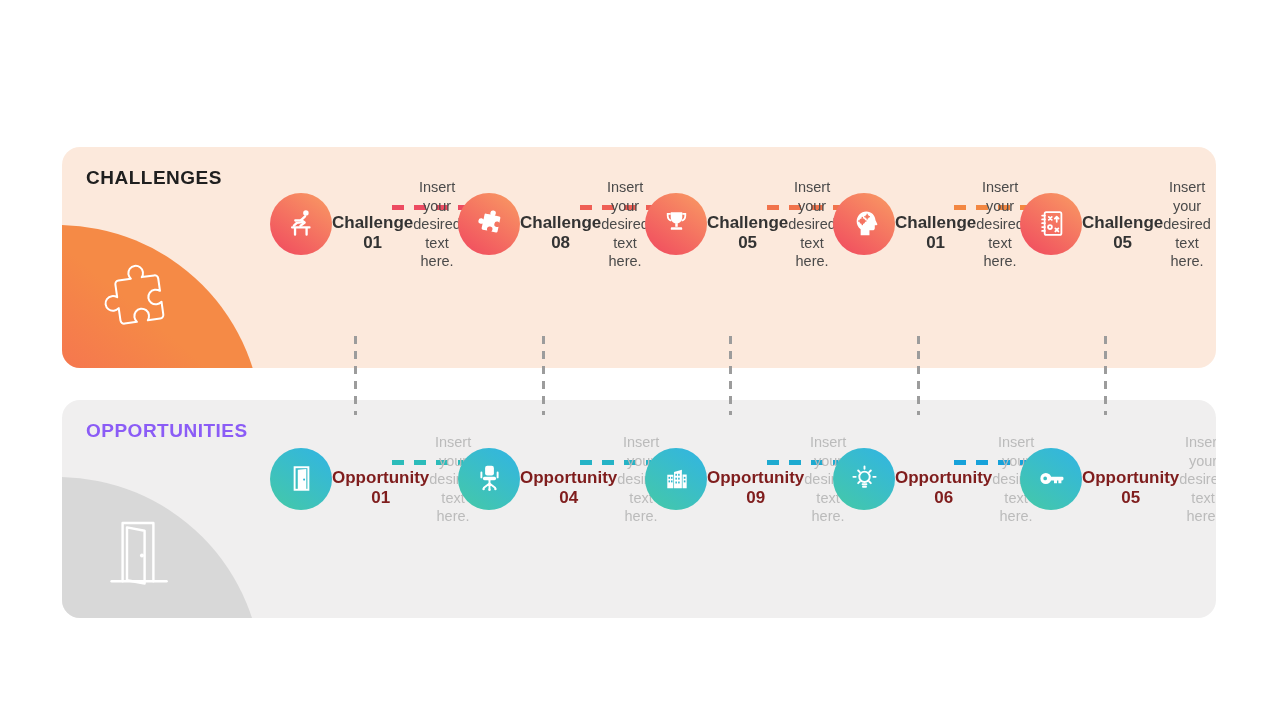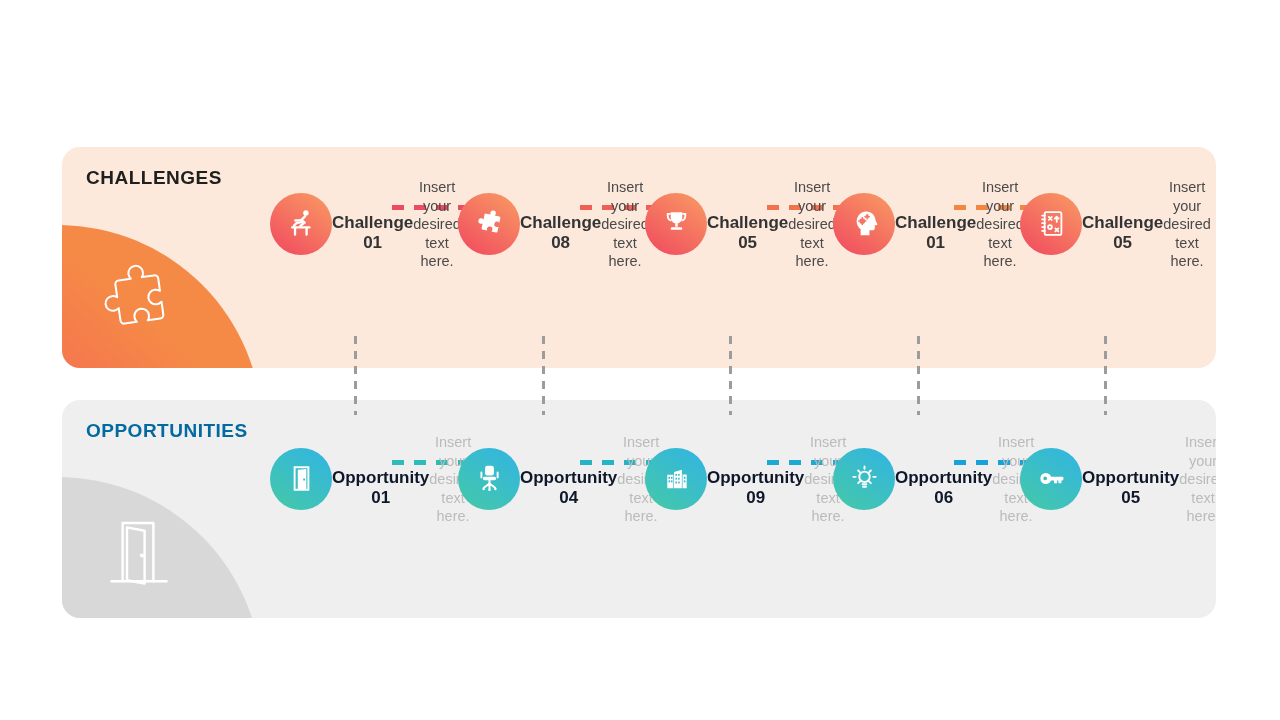--- a/index.html
+++ b/index.html
@@ -11,38 +11,38 @@
     position:absolute;left:63px;top:44px;font-size:39px;font-weight:400;
     color:#3d3d3d;letter-spacing:-0.8px;white-space:nowrap;
   }
   .band{position:absolute;left:62px;width:1154px;border-radius:18px;overflow:hidden;}
   .band.challenges{top:147px;height:221px;background:#fce9dc;}
   .band.opportunities{top:400px;height:218px;background:#f0efef;}
   .band-heading{
     position:absolute;left:24px;top:20px;font-size:19px;font-weight:700;letter-spacing:0.5px;
   }
   .band.challenges .band-heading{color:#1f1f1f;}
-  .band.opportunities .band-heading{color:#0369a1;}
+  .band.opportunities .band-heading{color:#8b5cf6;}
   .deco-circle{position:absolute;width:408px;height:408px;border-radius:50%;left:-208px;}
   .band.challenges .deco-circle{top:78px;background:linear-gradient(40deg,#f6386b 5%,#f58a46 75%);}
   .band.opportunities .deco-circle{top:77px;background:#d8d8d8;}
   .side-icon{position:absolute;left:30px;top:111px;width:88px;height:88px;}
   .item{position:absolute;width:170px;display:flex;flex-direction:row;align-items:center;text-align:center;}
   .band.challenges .item{top:30px;}
   .band.opportunities .item{top:32px;}
   .bubble{
     width:62px;height:62px;border-radius:50%;display:flex;align-items:center;justify-content:center;
     flex:0 0 auto;
   }
   .band.challenges .bubble{background:linear-gradient(215deg,#f99c63 0%,#f0485f 100%);}
   .band.opportunities .bubble{background:linear-gradient(215deg,#31b4e4 0%,#45c9a6 100%);}
   .bubble svg{width:33px;height:33px;display:block;}
   .item-title{margin-top:19px;font-size:17px;font-weight:700;}
   .band.challenges .item-title{color:#333333;}
-  .band.opportunities .item-title{color:#0f172a;}
+  .band.opportunities .item-title{color:#7f1d1d;}
   .item-desc{margin-top:1px;font-size:14.5px;line-height:1.28;width:150px;}
   .band.challenges .item-desc{color:#4a4a4a;}
   .band.opportunities .item-desc{color:#bbbbbb;}
   .hdash{position:absolute;height:5px;width:114px;}
   .band.challenges .hdash{top:58px;}
   .band.opportunities .hdash{top:60px;}
   .hdash.c1{left:330px;background:repeating-linear-gradient(90deg,#ed4b61 0 12px,transparent 12px 22px);}
   .hdash.c2{left:518px;background:repeating-linear-gradient(90deg,#ef5f55 0 12px,transparent 12px 22px);}
   .hdash.c3{left:705px;background:repeating-linear-gradient(90deg,#f1734b 0 12px,transparent 12px 22px);}
   .hdash.c4{left:892px;background:repeating-linear-gradient(90deg,#f38742 0 12px,transparent 12px 22px);}

